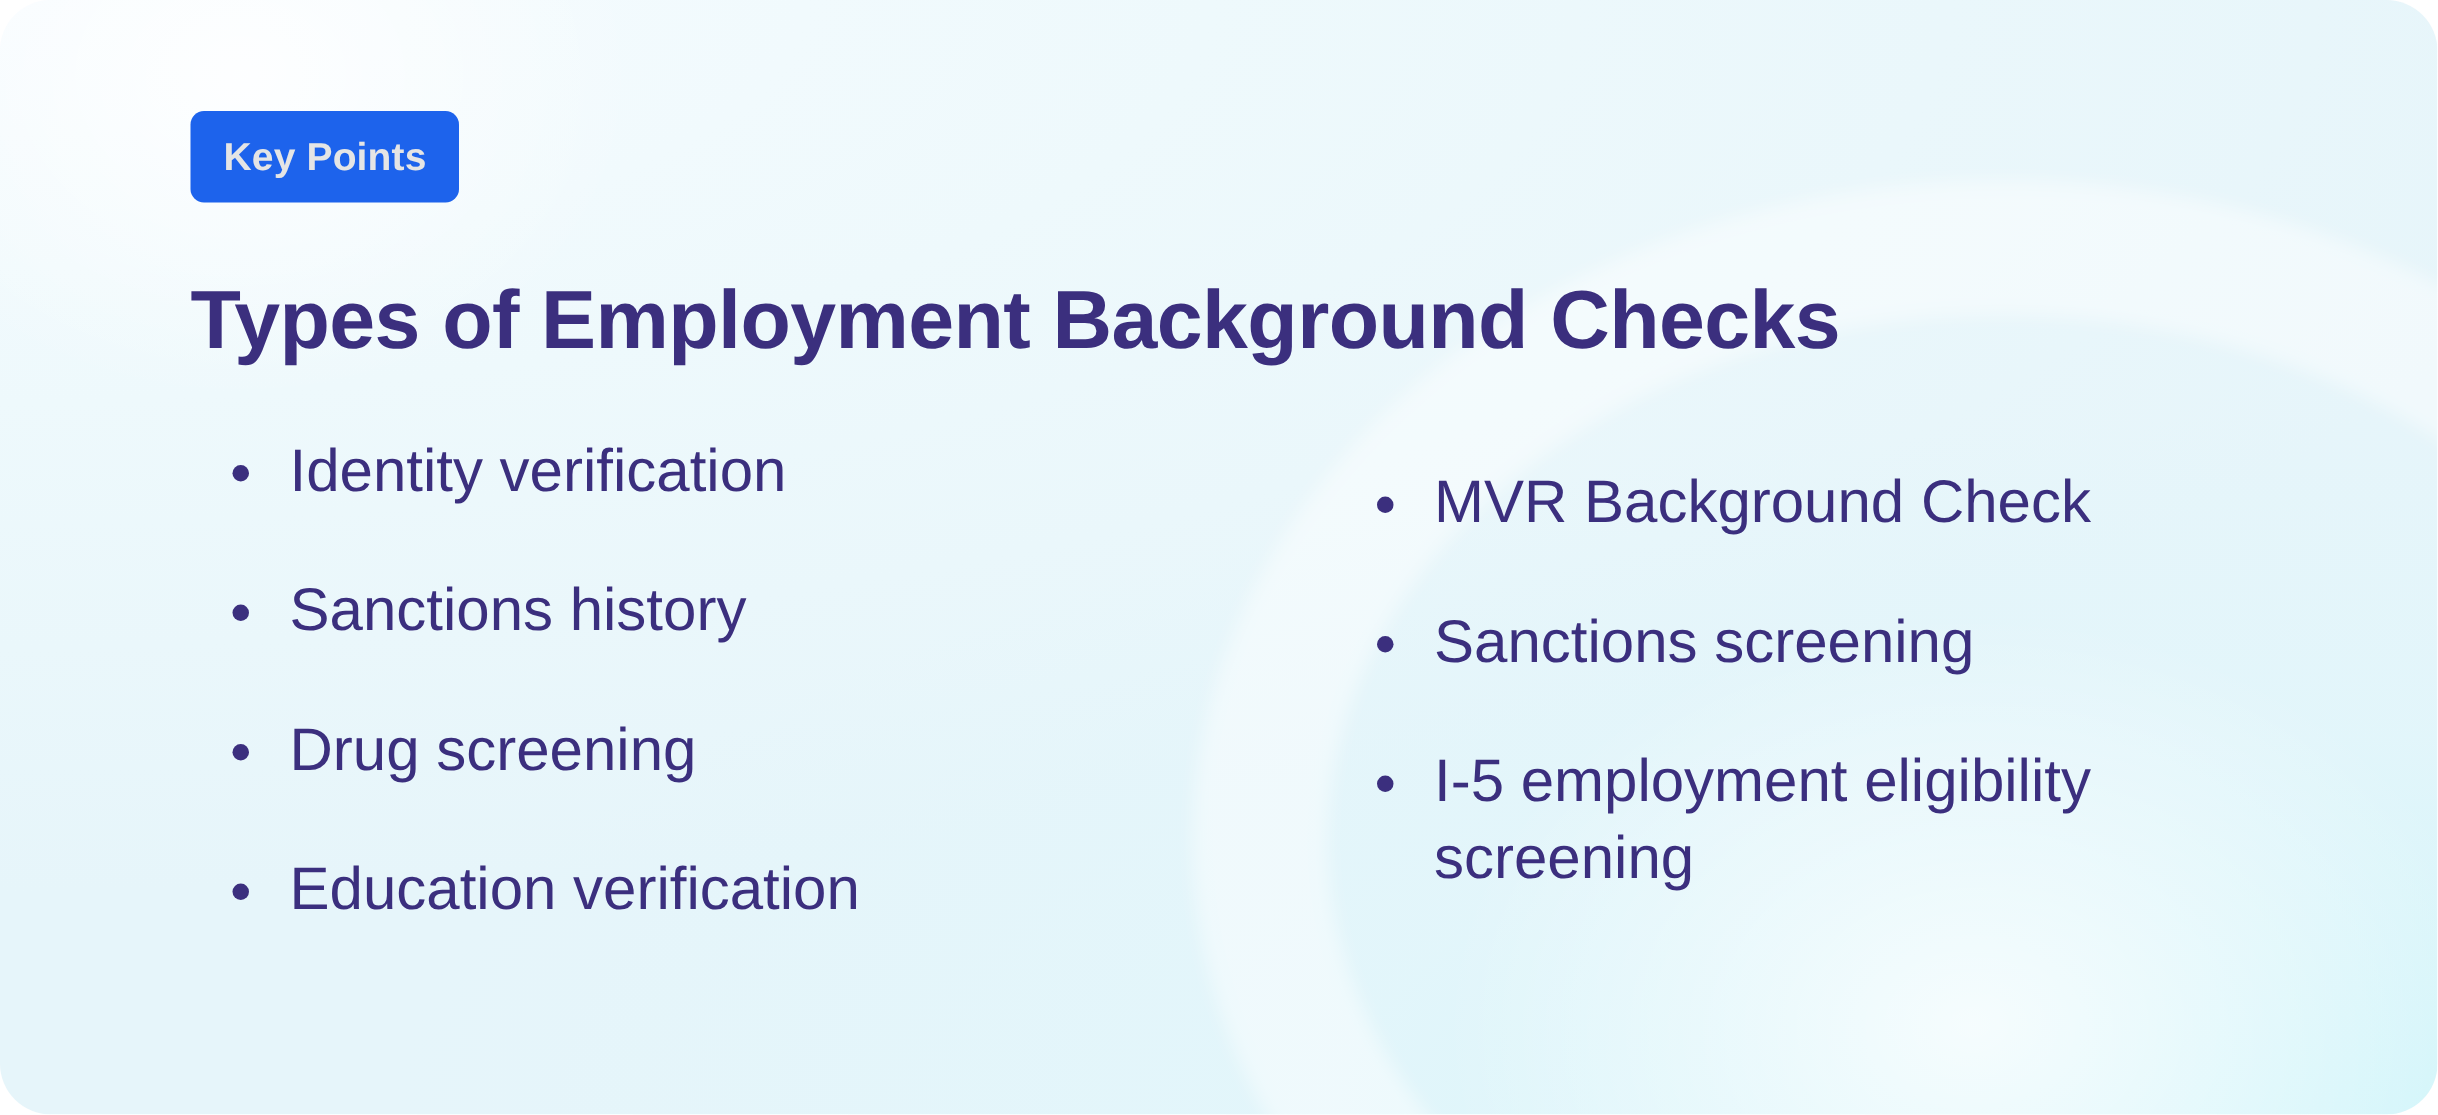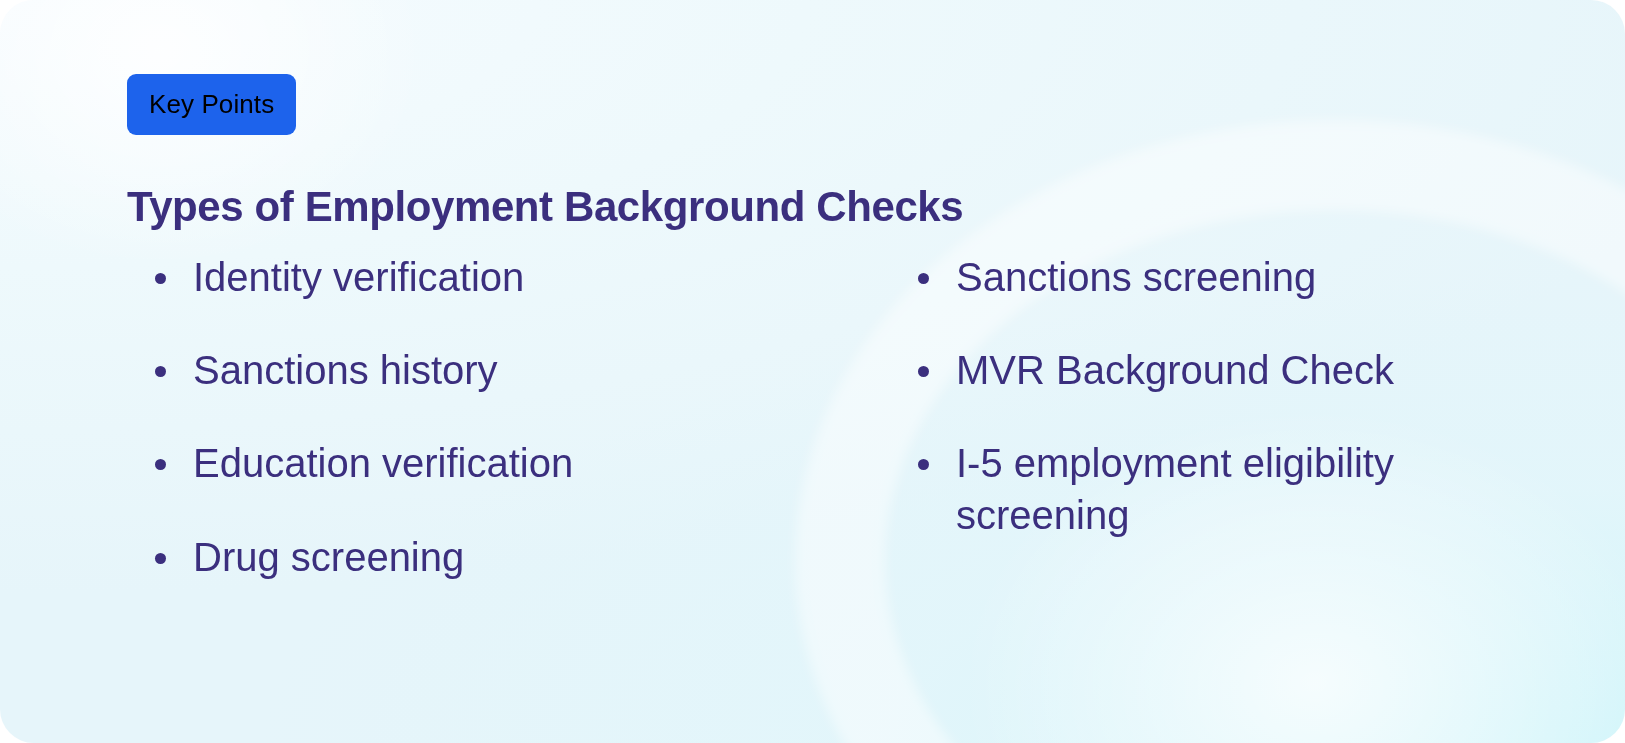--- a/index.html
+++ b/index.html
@@ -60,41 +60,42 @@
 
   .content {
     position: relative;
     z-index: 2;
     padding: 74px 80px 0 127px;
   }
 
   .badge {
     display: inline-block;
     background: #1d63ec;
-    color: #000000;
+    color: #e5e5e5;
     font-size: 26px;
-    font-weight: normal;
+    font-weight: bold;
     letter-spacing: 0.1px;
     line-height: 1;
     padding: 17px 22px 18px 22px;
     border-radius: 9px;
   }
 
   .title {
     margin-top: 48px;
     color: #3b2f7e;
-    font-size: 42px;
+    font-size: 55px;
     font-weight: bold;
     letter-spacing: -0.4px;
     line-height: 1.12;
   }
 
   .columns {
     display: flex;
-    margin-top: 22px;
+    margin-top: 44px;
+    align-items: center;
   }
   .col {
     width: 50%;
     box-sizing: border-box;
   }
   .col-right {
     padding-left: 54px;
   }
 
   ul.points {
@@ -146,38 +147,38 @@
           <li>
             <span class="dot"></span>
             <span>Identity verification</span>
           </li>
           <li>
             <span class="dot"></span>
             <span>Sanctions history</span>
           </li>
           <li>
             <span class="dot"></span>
-            <span>Education verification</span>
+            <span>Drug screening</span>
           </li>
           <li>
             <span class="dot"></span>
-            <span>Drug screening</span>
+            <span>Education verification</span>
           </li>
         </ul>
       </div>
 
       <div class="col col-right">
         <ul class="points">
           <li>
             <span class="dot"></span>
-            <span>Sanctions screening</span>
+            <span>MVR Background Check</span>
           </li>
           <li>
             <span class="dot"></span>
-            <span>MVR Background Check</span>
+            <span>Sanctions screening</span>
           </li>
           <li>
             <span class="dot"></span>
             <span>I-5 employment eligibility screening</span>
           </li>
         </ul>
       </div>
 
     </div>
   </div>

